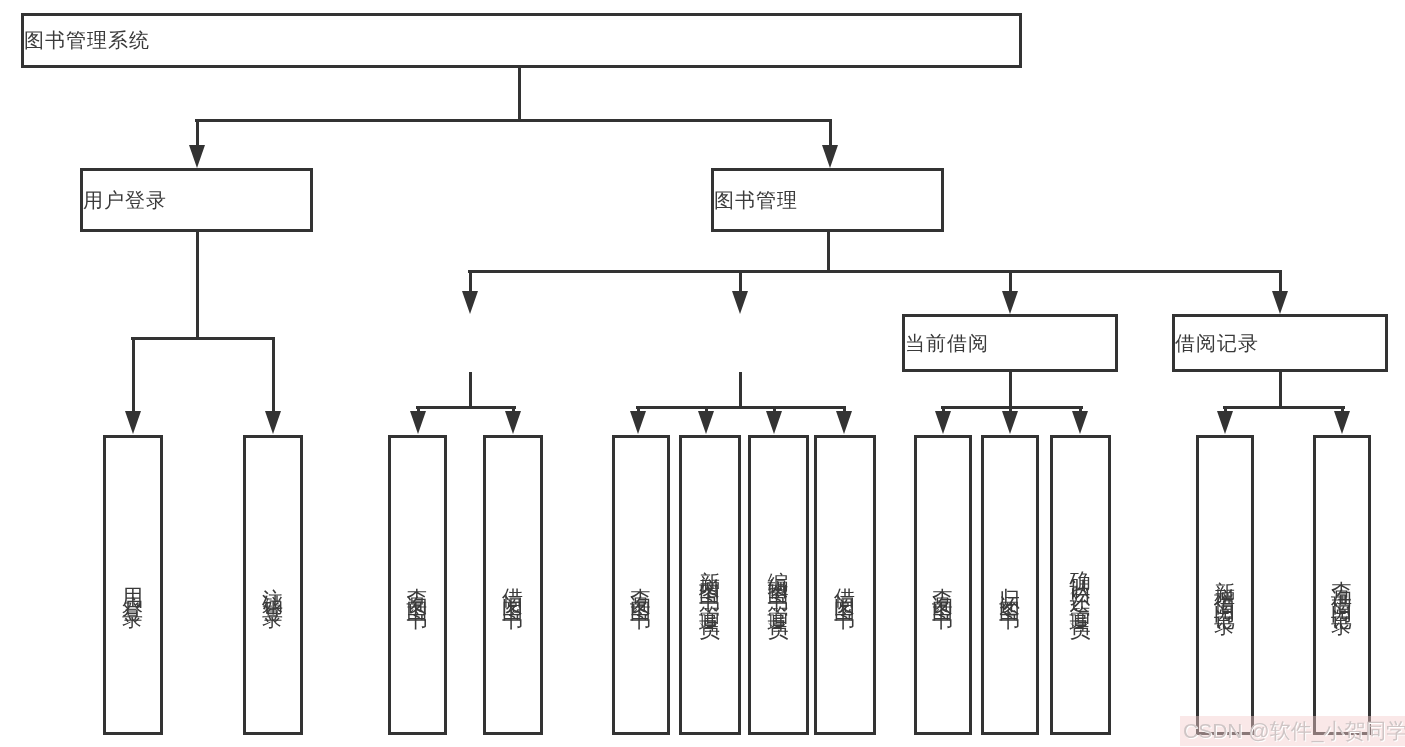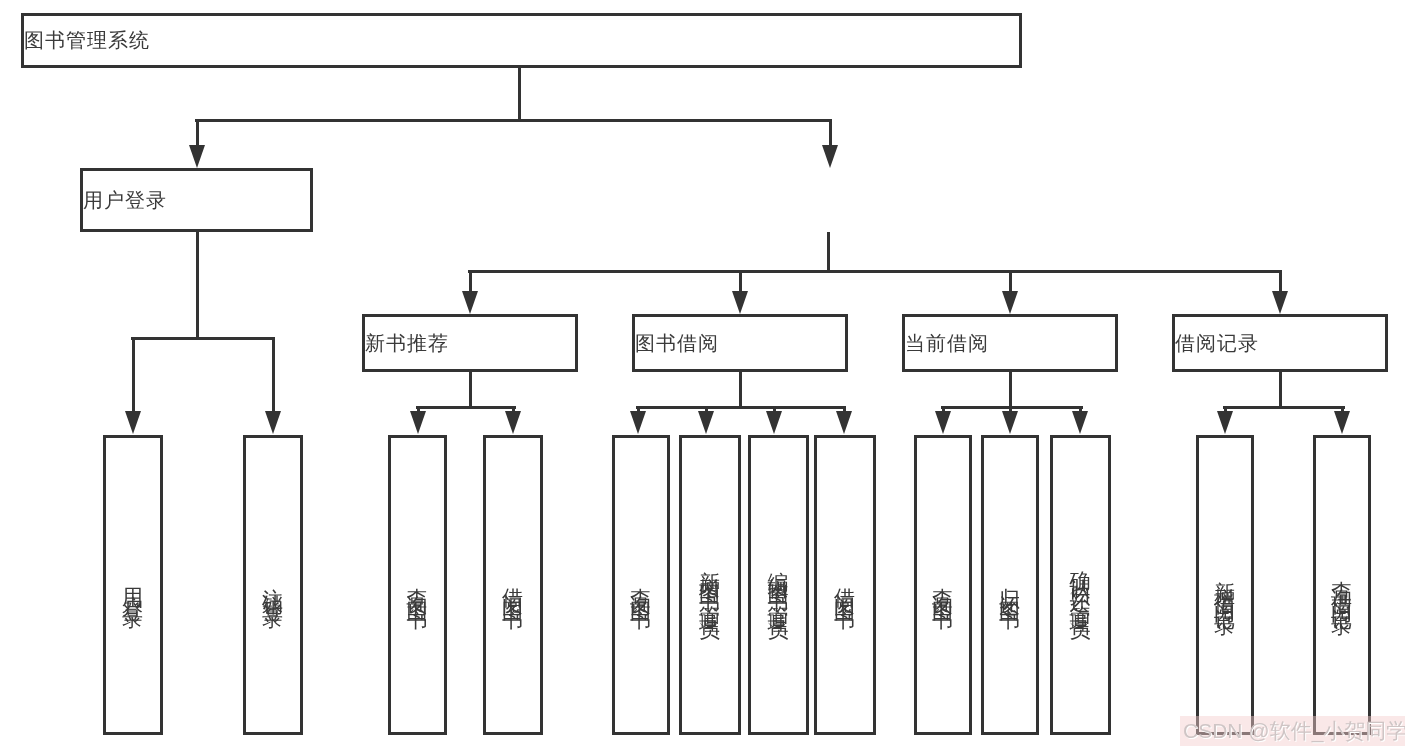--- a/index.html
+++ b/index.html
@@ -73,45 +73,42 @@
   <div class="vline" style="left:518px;top:68px;height:53px;"></div>
   <div class="hline" style="left:195px;top:119px;width:637px;"></div>
   <div class="vline" style="left:196px;top:119px;height:29px;"></div>
   <div class="arrow" style="left:189px;top:145px;"></div>
   <div class="vline" style="left:829px;top:119px;height:29px;"></div>
   <div class="arrow" style="left:822px;top:145px;"></div>
 
   <div class="node" style="left:80px;top:168px;width:233px;height:64px;">
     <span>用户登录</span>
   </div>
+  <div class="node" style="left:711px;top:168px;width:233px;height:64px;">
+    <span>图书管理</span>
+  </div>
 
   <div class="vline" style="left:196px;top:232px;height:107px;"></div>
   <div class="hline" style="left:131px;top:337px;width:143px;"></div>
   <div class="vline" style="left:132px;top:337px;height:76px;"></div>
   <div class="arrow" style="left:125px;top:411px;"></div>
   <div class="vline" style="left:272px;top:337px;height:76px;"></div>
   <div class="arrow" style="left:265px;top:411px;"></div>
 
   <div class="vline" style="left:827px;top:232px;height:41px;"></div>
   <div class="hline" style="left:468px;top:270px;width:814px;"></div>
   <div class="vline" style="left:469px;top:270px;height:24px;"></div>
   <div class="arrow" style="left:462px;top:291px;"></div>
   <div class="vline" style="left:739px;top:270px;height:24px;"></div>
   <div class="arrow" style="left:732px;top:291px;"></div>
   <div class="vline" style="left:1009px;top:270px;height:24px;"></div>
   <div class="arrow" style="left:1002px;top:291px;"></div>
   <div class="vline" style="left:1279px;top:270px;height:24px;"></div>
   <div class="arrow" style="left:1272px;top:291px;"></div>
 
-  <div class="node" style="left:362px;top:314px;width:216px;height:58px;">
-    <span>新书推荐</span>
-  </div>
-  <div class="node" style="left:632px;top:314px;width:216px;height:58px;">
-    <span>图书借阅</span>
-  </div>
   <div class="node" style="left:1172px;top:314px;width:216px;height:58px;">
     <span>借阅记录</span>
   </div>
   <div class="node" style="left:902px;top:314px;width:216px;height:58px;">
     <span>当前借阅</span>
   </div>
 
   <div class="vline" style="left:469px;top:372px;height:36px;"></div>
   <div class="hline" style="left:416px;top:406px;width:100px;"></div>
   <div class="vline" style="left:417px;top:406px;height:9px;"></div>

